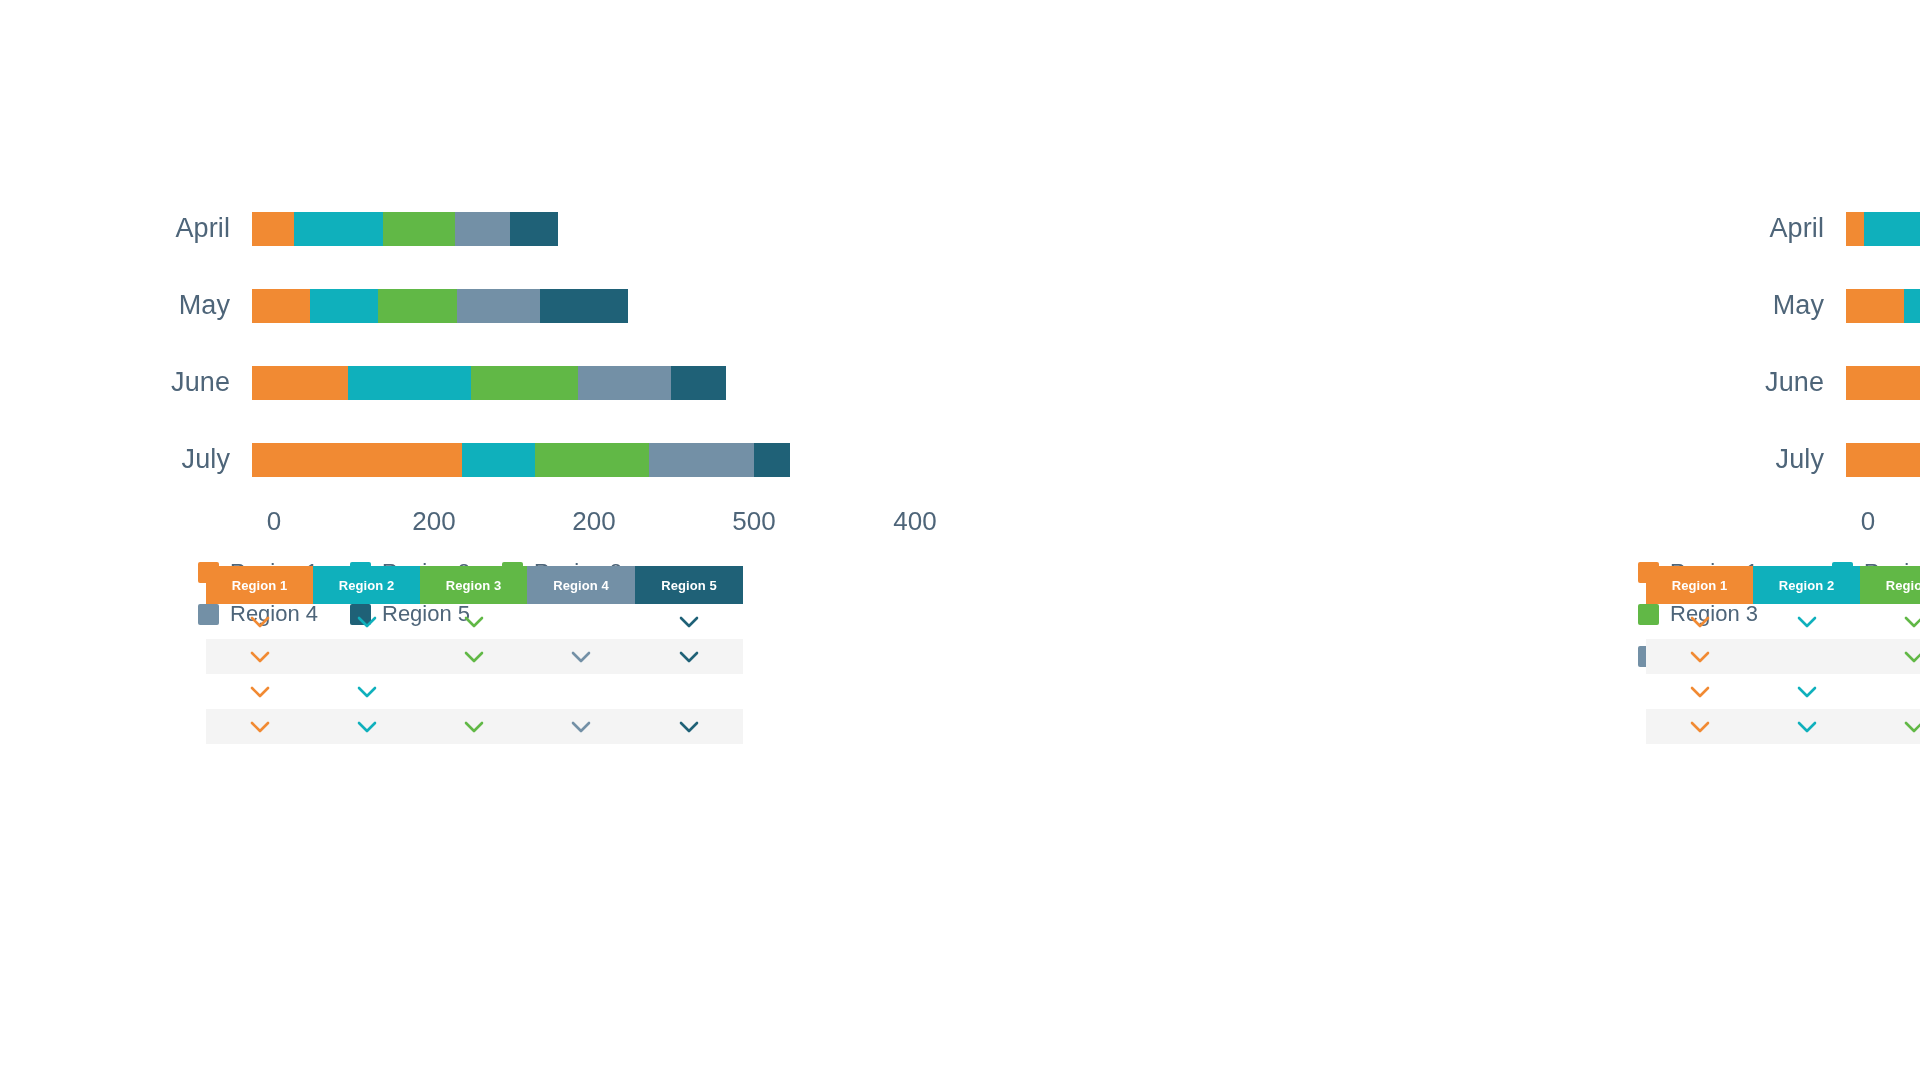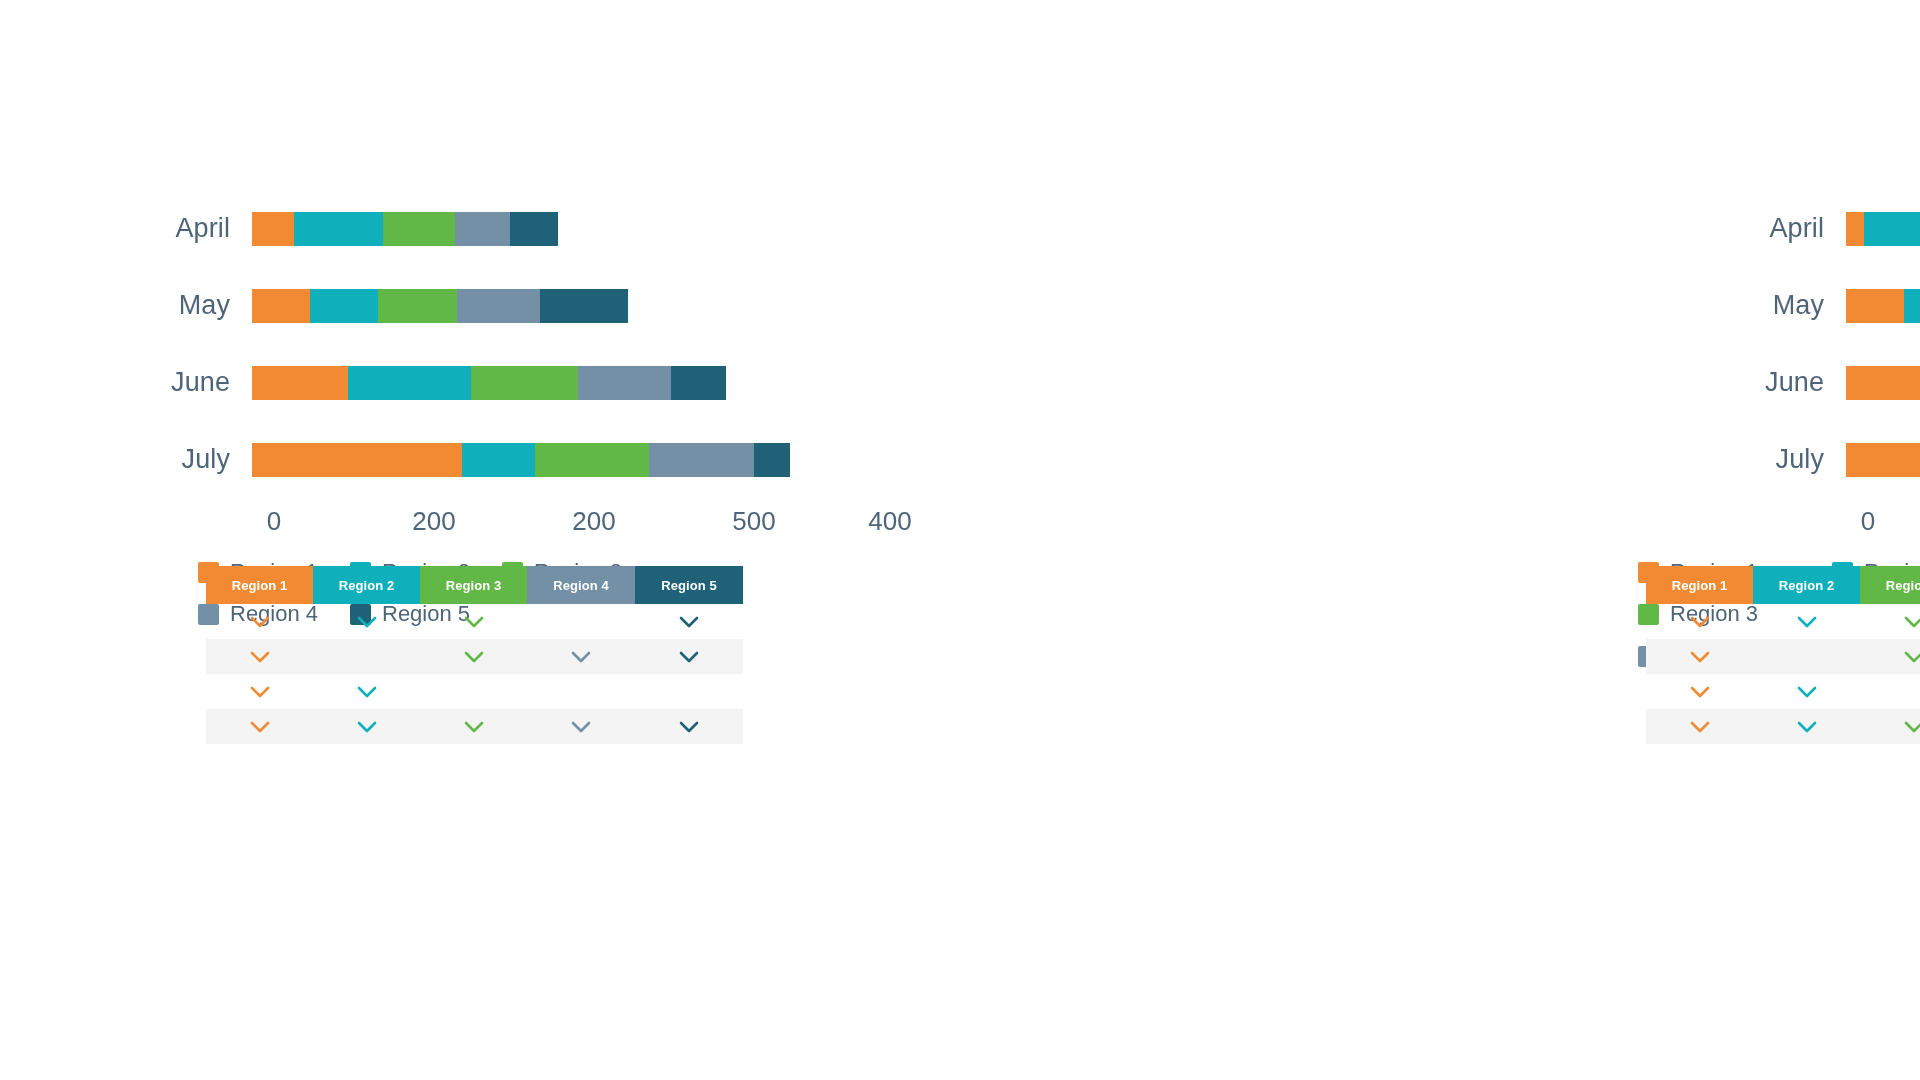--- a/index.html
+++ b/index.html
@@ -174,21 +174,21 @@
                 <div class="seg" style="width: 35.2px; background: rgb(31, 97, 119);"></div>
               </div>
             </div>
           </div>
         </div>
       <div class="axis" id="axis-left">
           <div class="tick" style="left: 124px;">0</div>
           <div class="tick" style="left: 284px;">200</div>
           <div class="tick" style="left: 444px;">200</div>
           <div class="tick" style="left: 604px;">500</div>
-          <div class="tick" style="left: 740px;">400</div>
+          <div class="tick" style="left: 765px;">400</div>
         </div>
     </div>
 
     <div class="legend legend-left" id="legend-left">
         <div class="legend-item w1">
           <span class="swatch" style="background: rgb(241, 138, 51);"></span>
           <span class="legend-label">Region 1</span>
         </div>
         <div class="legend-item w1">
           <span class="swatch" style="background: rgb(15, 176, 188);"></span>

